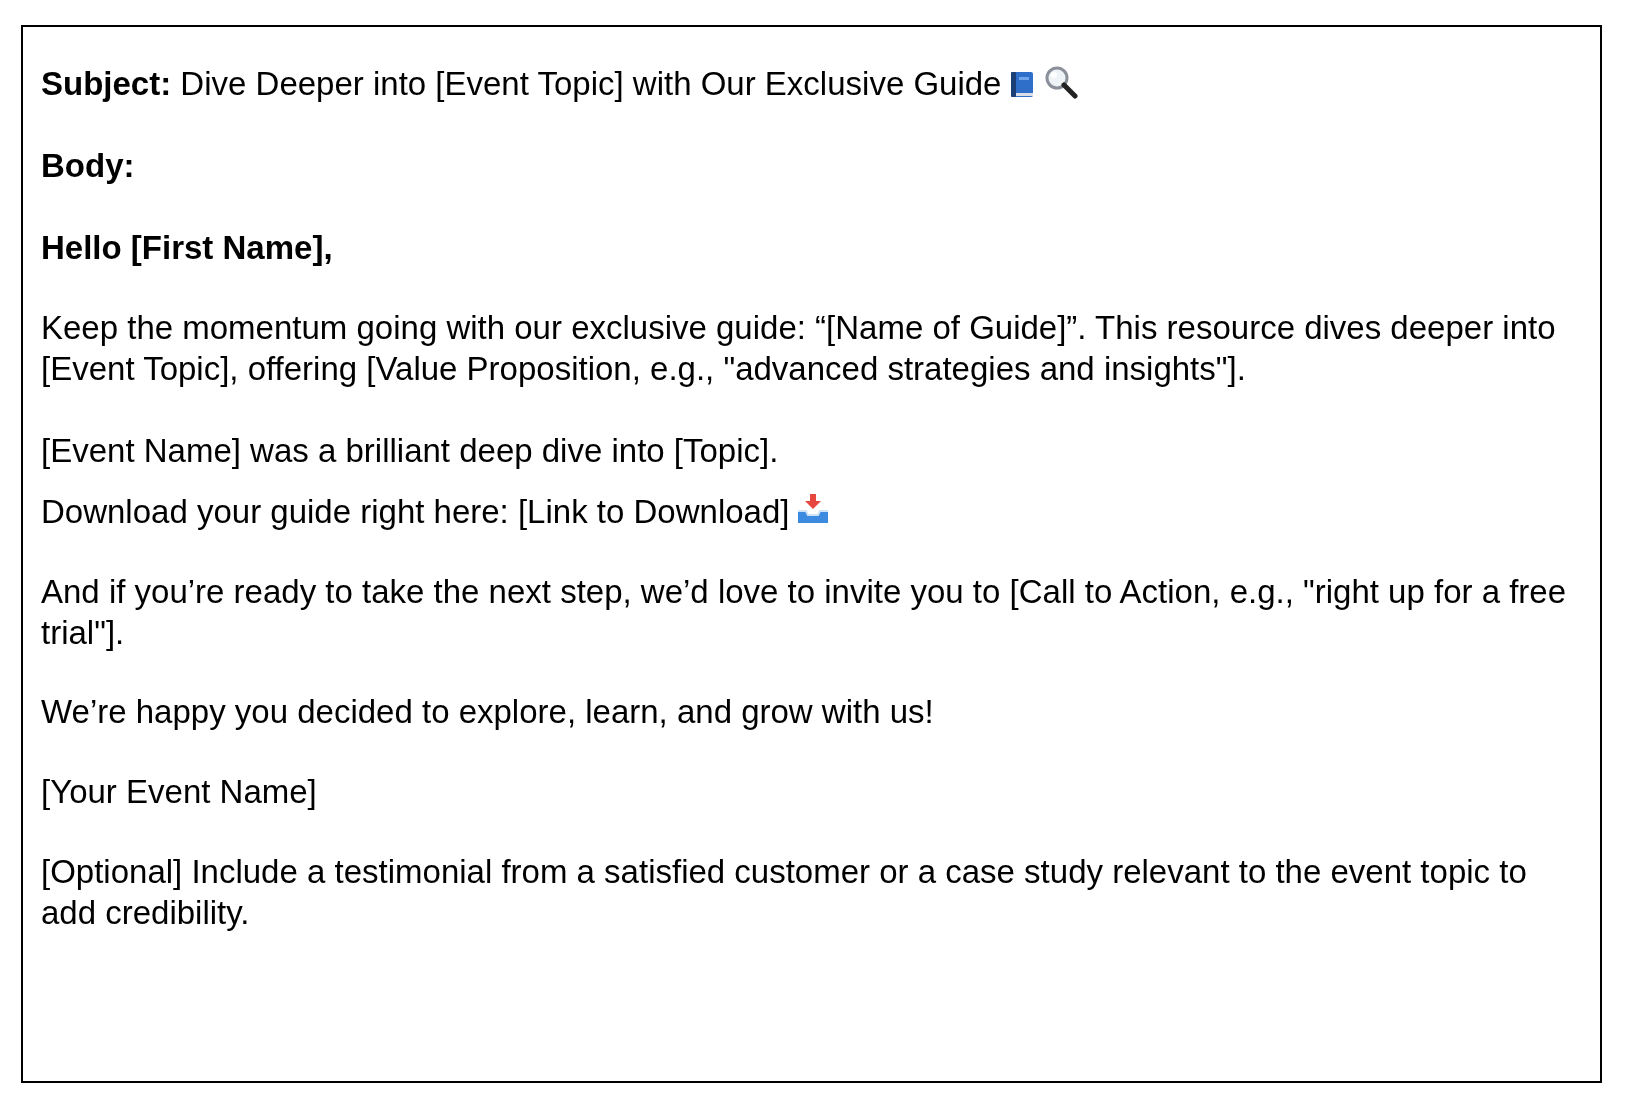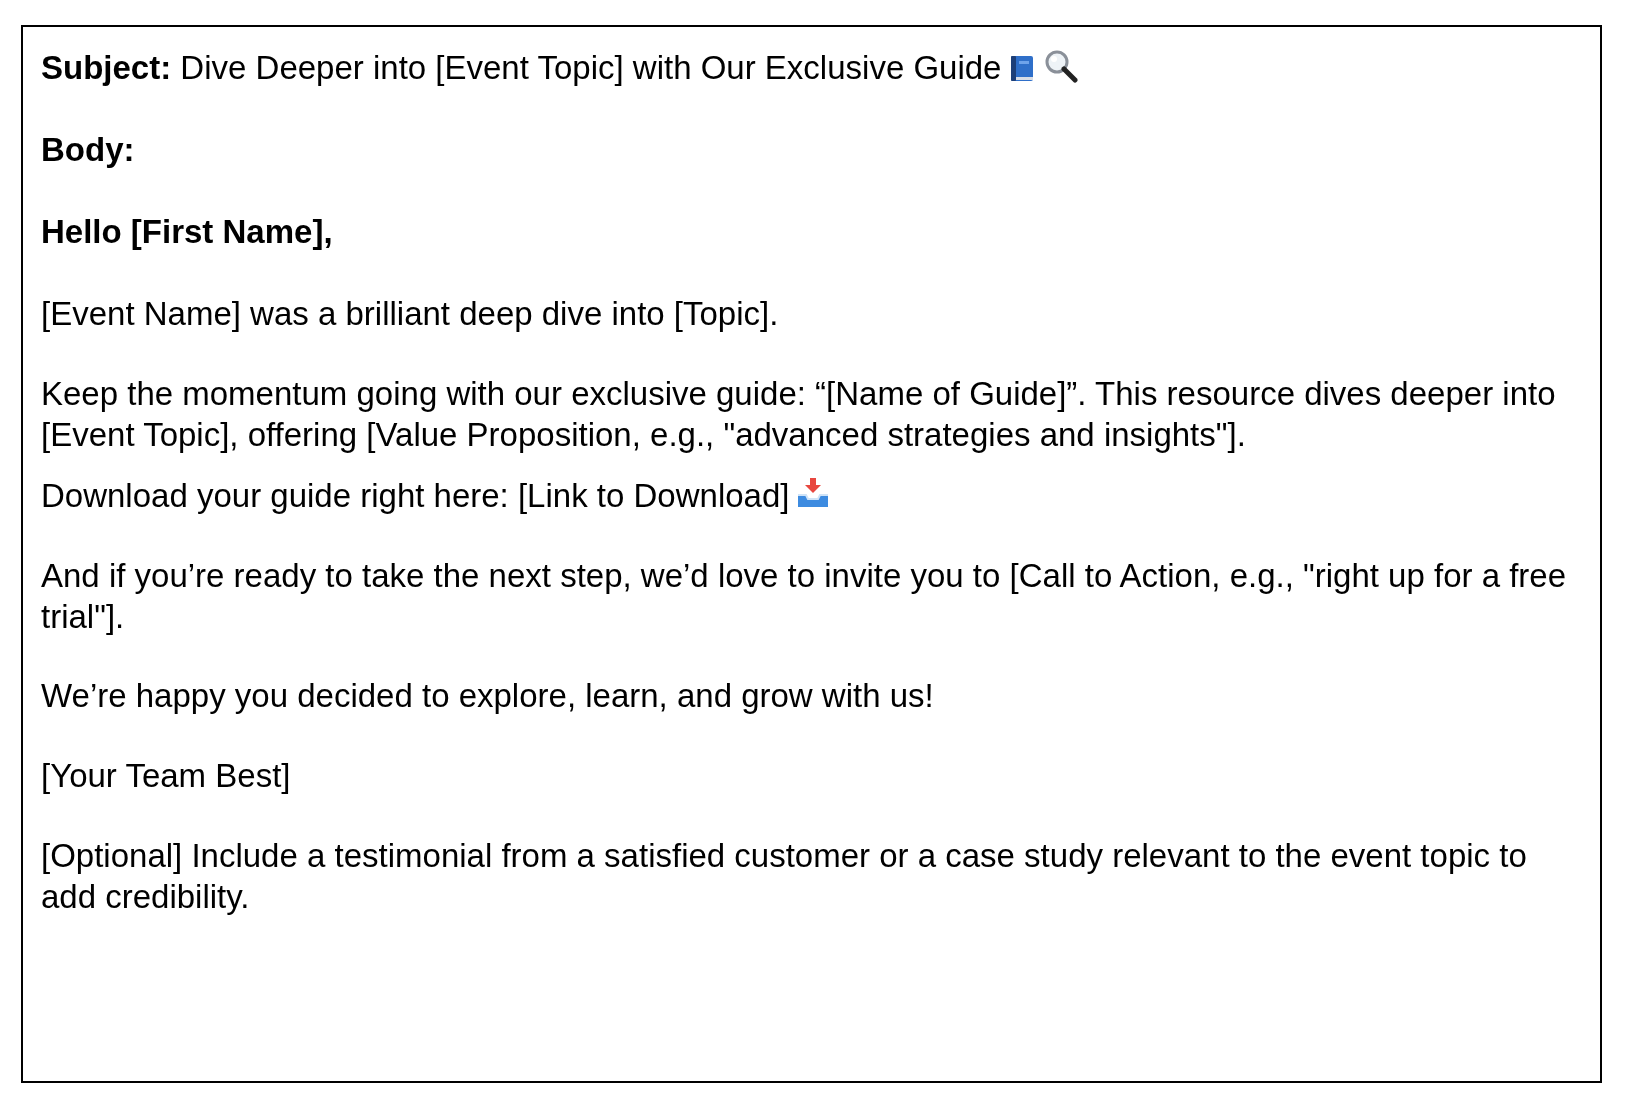--- a/index.html
+++ b/index.html
@@ -16,21 +16,21 @@
       color: #000000;
     }
     .doc-box {
       position: absolute;
       left: 21px;
       top: 25px;
       width: 1581px;
       height: 1058px;
       border: 2px solid #000000;
       box-sizing: border-box;
-      padding: 20px 16px 0 18px;
+      padding: 36px 16px 0 18px;
     }
     .line {
       font-size: 33px;
       line-height: 41px;
       margin: 0;
       white-space: normal;
     }
     .bold { font-weight: bold; }
     .p-subject { margin-top: 0; }
     .p-body-label { margin-top: 41px; }
@@ -66,35 +66,35 @@
           <circle cx="14" cy="13" r="10" fill="#eef3f7" stroke="#8a9099" stroke-width="3"></circle>
           <circle cx="11" cy="10" r="3" fill="#ffffff"></circle>
           <line x1="21" y1="20" x2="32" y2="31" stroke="#222" stroke-width="5" stroke-linecap="round"></line>
         </svg></span>
   </p>
 
   <p class="line bold p-body-label">Body:</p>
 
   <p class="line p-greeting">Hello [First Name],</p>
 
+  <p class="line p-guide">Keep the momentum going with our exclusive guide: “[Name of Guide]”. This resource dives deeper into [Event Topic], offering [Value Proposition, e.g., "advanced strategies and insights"].</p>
+
   <p class="line p-event">[Event Name] was a brilliant deep dive into [Topic].</p>
-
-  <p class="line p-guide">Keep the momentum going with our exclusive guide: “[Name of Guide]”. This resource dives deeper into [Event Topic], offering [Value Proposition, e.g., "advanced strategies and insights"].</p>
 
   <p class="line p-download">
     <span>Download your guide right here: [Link to Download]</span><span class="emoji"><svg width="36" height="34" viewBox="0 0 36 34">
           <rect x="15" y="1" width="6" height="8" fill="#e8473f"></rect>
           <polygon points="10,8 26,8 18,16" fill="#e8473f"></polygon>
           <path d="M3 18 L11 18 L13 22 L23 22 L25 18 L33 18 L33 30 L3 30 Z" fill="#3d8be0"></path>
           <path d="M3 18 L11 18 L13 22 L23 22 L25 18 L33 18" stroke="#cfe3f7" stroke-width="2" fill="none"></path>
         </svg></span>
   </p>
 
   <p class="line p-cta">And if you’re ready to take the next step, we’d love to invite you to [Call to Action, e.g., "right up for a free trial"].</p>
 
   <p class="line p-happy">We’re happy you decided to explore, learn, and grow with us!</p>
 
 
-  <p class="line p-team">[Your Team Best]</p>
+  <p class="line p-team">[Your Event Name]</p>
 
   <p class="line p-optional">[Optional] Include a testimonial from a satisfied customer or a case study relevant to the event topic to add credibility.</p>
 
 </div>
 
 </body></html>

